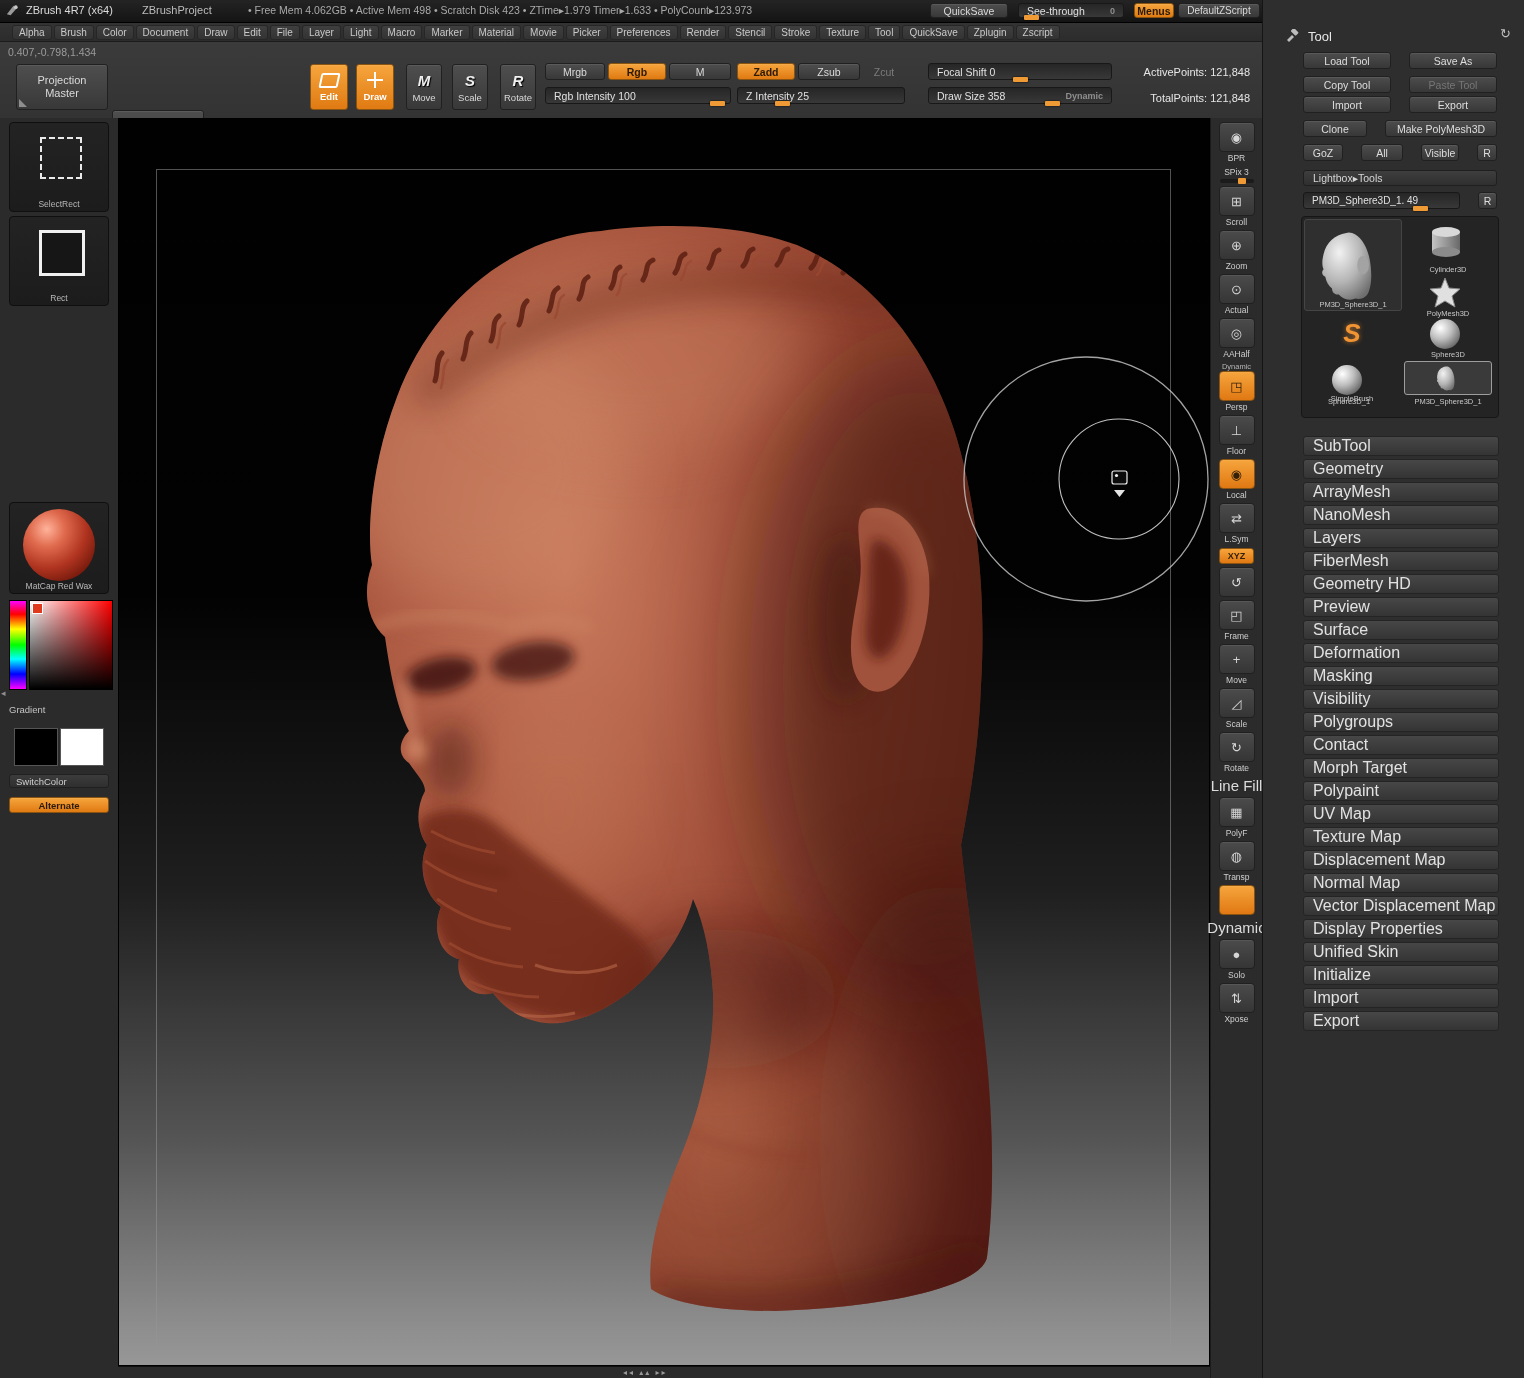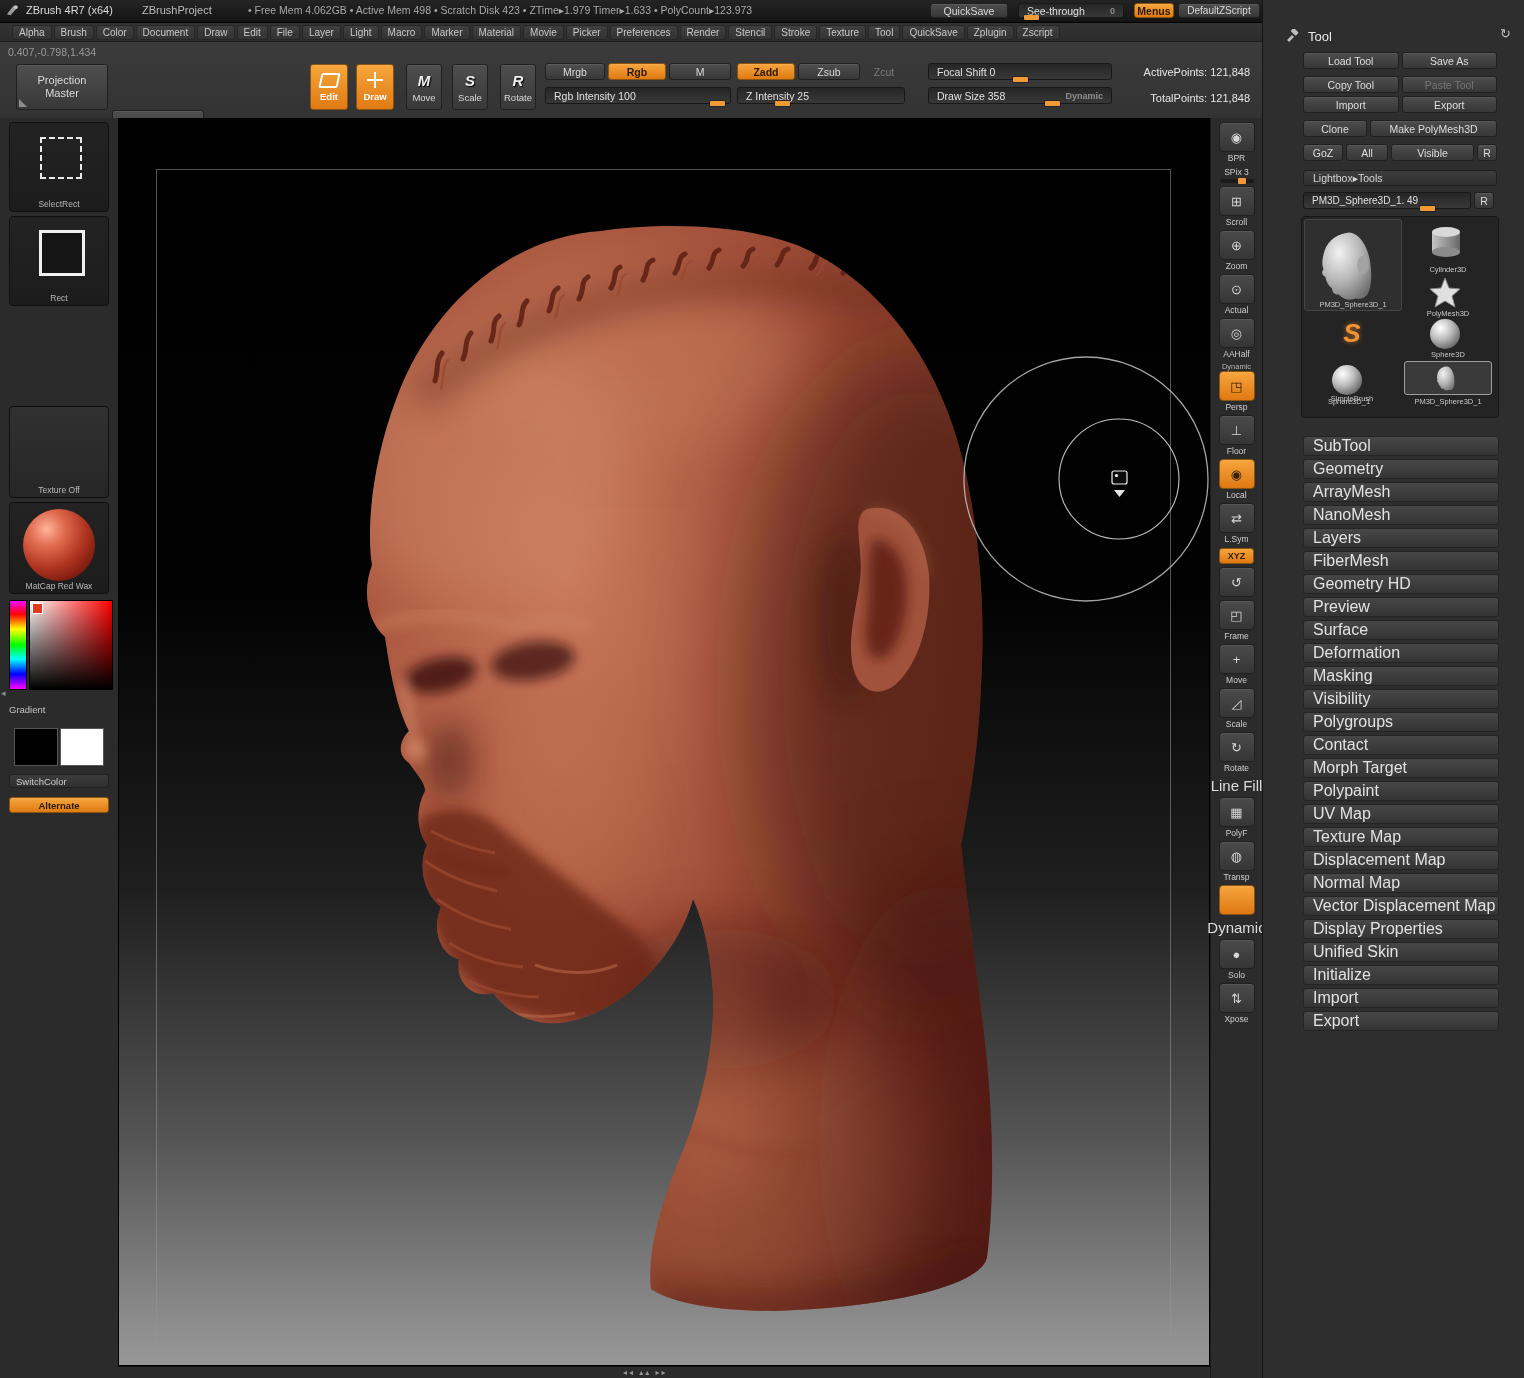--- a/index.html
+++ b/index.html
@@ -87,21 +87,21 @@
   .shelf-item.lab .s-label{font-size:15px;color:#dcdcdc;}
   .shelf-item.chip .s-label{background:linear-gradient(#f6a53d,#e07812);color:#33210a;font-weight:bold;padding:2px 8px;border-radius:3px;border:1px solid #8a5410;font-size:9px;}
   .s-bar{display:none;width:34px;height:4px;background:#1b1b1b;border-radius:2px;position:relative;margin-top:2px;}
   .s-bar i{position:absolute;left:55%;top:-1px;width:8px;height:6px;background:#f09a36;border-radius:1px;}
   .shelf-item.slid .s-bar{display:block;}
   
   #right-panel{position:absolute;left:1262px;top:0;width:262px;height:1378px;background:#2e2e2e;border-left:1px solid #151515;box-sizing:border-box;}
   #panel-header{position:absolute;left:0;top:24px;width:262px;height:24px;display:flex;align-items:center;}
   #panel-title{font-size:13px;color:#e8e8e8;margin-left:8px;}
   #refresh-icon{position:absolute;right:14px;top:2px;font-size:13px;color:#bdbdbd;}
-  .prow{position:absolute;left:40px;width:194px;display:flex;gap:3px;}
+  .prow{position:absolute;left:40px;width:194px;display:flex;gap:18px;}
   .pbtn{height:17px;border-radius:3px;background:linear-gradient(#4d4d4d,#373737);border:1px solid #202020;color:#dedede;
     font-size:10.5px;display:flex;align-items:center;justify-content:center;box-shadow:inset 0 1px 0 rgba(255,255,255,.07);box-sizing:border-box;}
   .pbtn.dim{color:#767676;}
   #lightbox-tools{position:absolute;left:40px;top:170px;width:194px;height:16px;background:linear-gradient(#3e3e3e,#2f2f2f);
     border:1px solid #1f1f1f;border-radius:3px;font-size:10.5px;color:#d6d6d6;display:flex;align-items:center;padding-left:9px;box-sizing:border-box;}
   #thumbs{position:absolute;left:38px;top:216px;width:196px;height:200px;background:#242424;border:1px solid #161616;border-radius:4px;}
   .thumb-label{position:absolute;font-size:7.5px;color:#c8c8c8;text-align:center;white-space:nowrap;overflow:hidden;}
   .thumb-box{position:absolute;background:#2f2f2f;border:1px solid #454545;border-radius:3px;box-sizing:border-box;display:flex;align-items:center;justify-content:center;}
   .thumb-box.selected{border-color:#9d9d9d;background:#3a3a3a;}
   .sphere{border-radius:50%;background:radial-gradient(circle at 35% 30%, #fff, #bdbdbd 40%, #6e6e6e 75%, #4a4a4a);}
@@ -277,23 +277,20 @@
 </div>
 
 <div id="left-palette">
   <div class="tile" style="top:4px;height:90px;">
     <span class="dashed-rect"></span>
     <span class="tile-label">SelectRect</span>
   </div>
   <div class="tile" style="top:98px;height:90px;">
     <span class="solid-rect"></span>
     <span class="tile-label">Rect</span>
-  </div>
-  <div class="tile" style="top:288px;height:92px;background:linear-gradient(#313131,#262626);">
-    <span class="tile-label">Texture  Off</span>
   </div>
   <div class="tile" style="top:384px;height:92px;">
     <span class="matcap-sphere"></span>
     <span class="tile-label">MatCap Red  Wax</span>
   </div>
 
   <div id="picker" style="top:482px;">
     <div id="hue"></div>
     <div id="sv">
       <span class="cur"></span>

